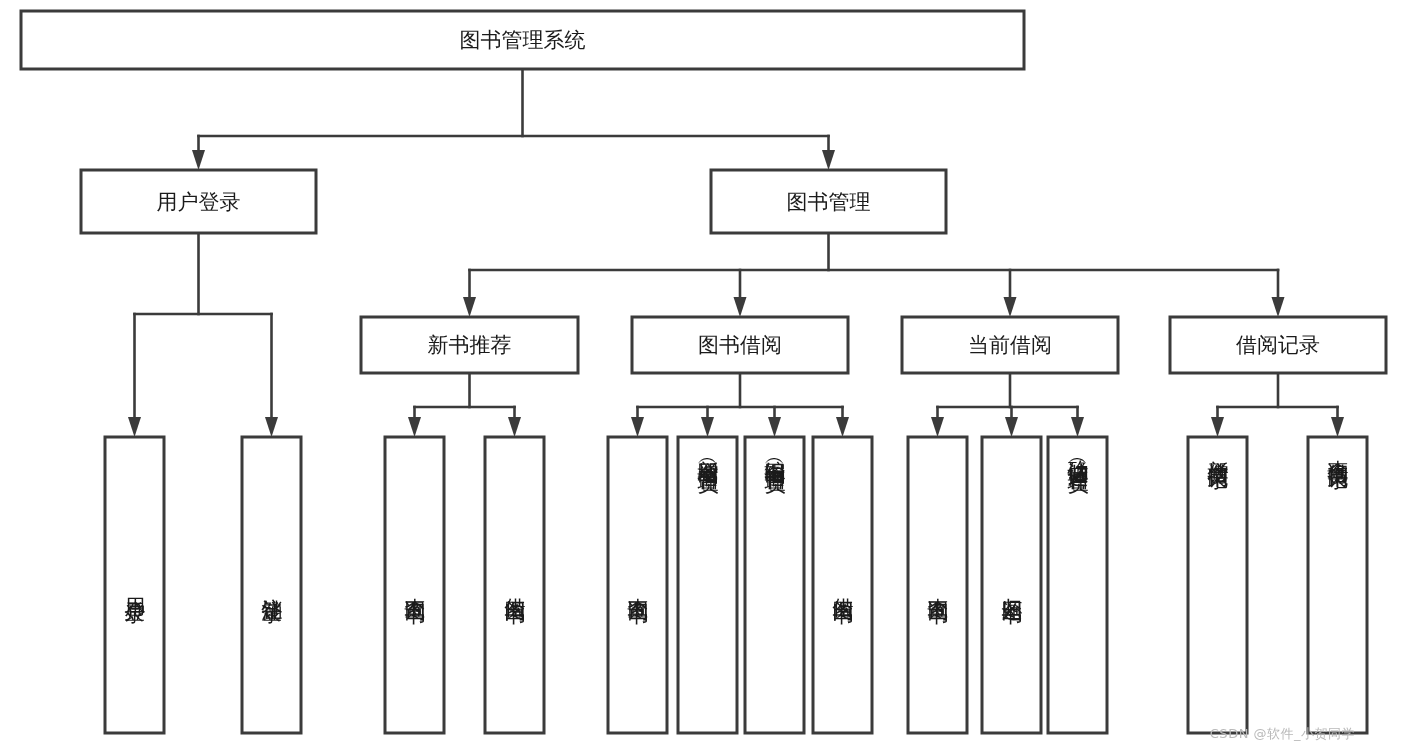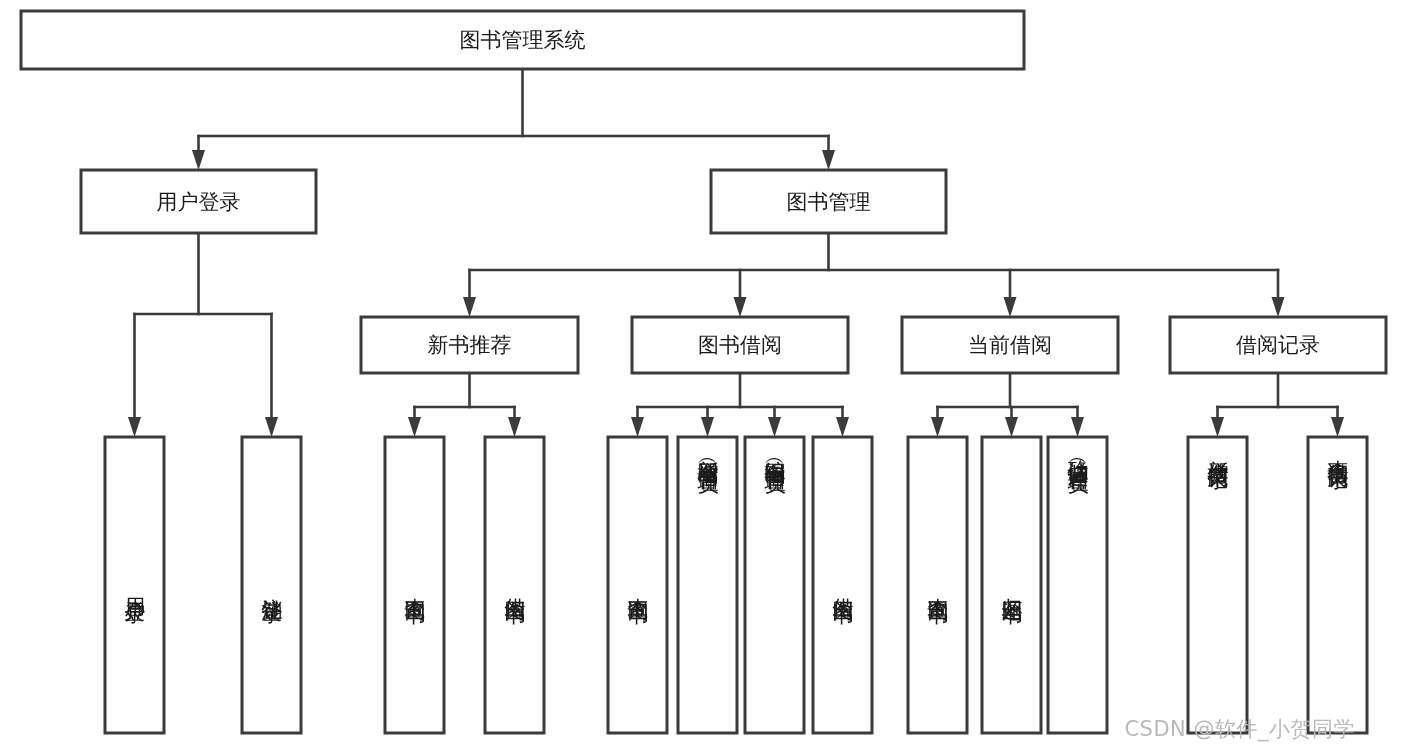--- a/index.html
+++ b/index.html
@@ -64,21 +64,21 @@
     letter-spacing: 2px;
     color: #1b1b1b;
     white-space: nowrap;
     text-align: center;
   }
   .watermark {
     position: absolute;
     right: 8px;
     bottom: 4px;
     font-family: "DejaVu Sans", "Liberation Sans", sans-serif;
-    font-size: 21px;
+    font-size: 13px;
     color: #b9b9b9;
     letter-spacing: 0.5px;
     white-space: nowrap;
   }
 </style>
 </head>
 <body>
 
 <div id="diagram-root">
 

